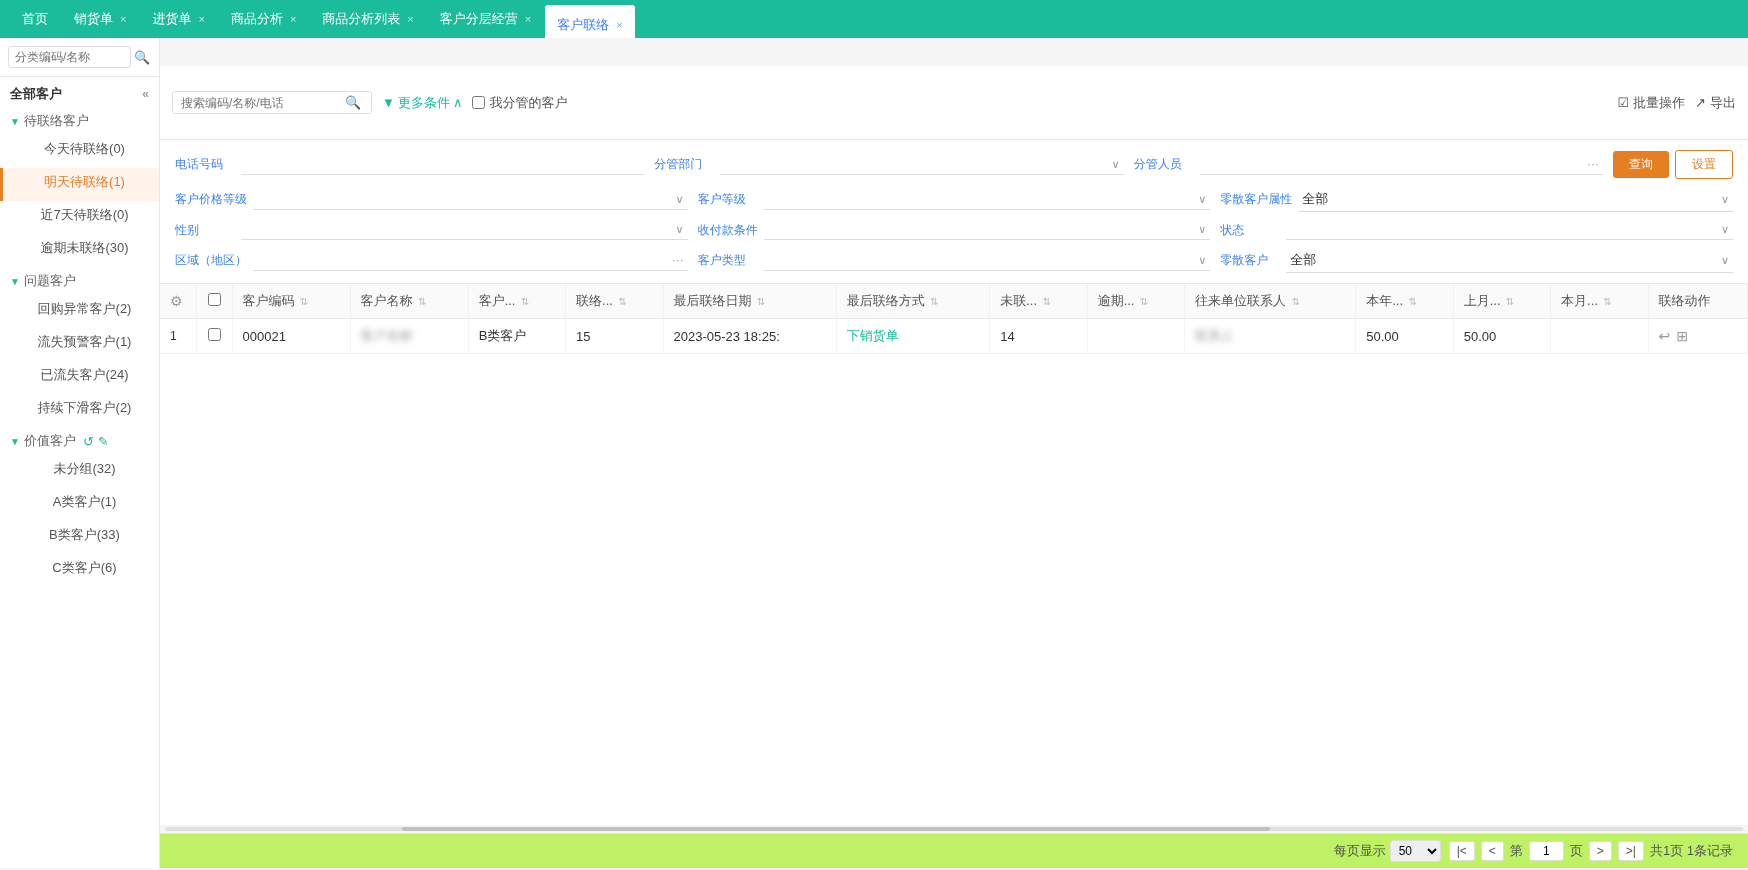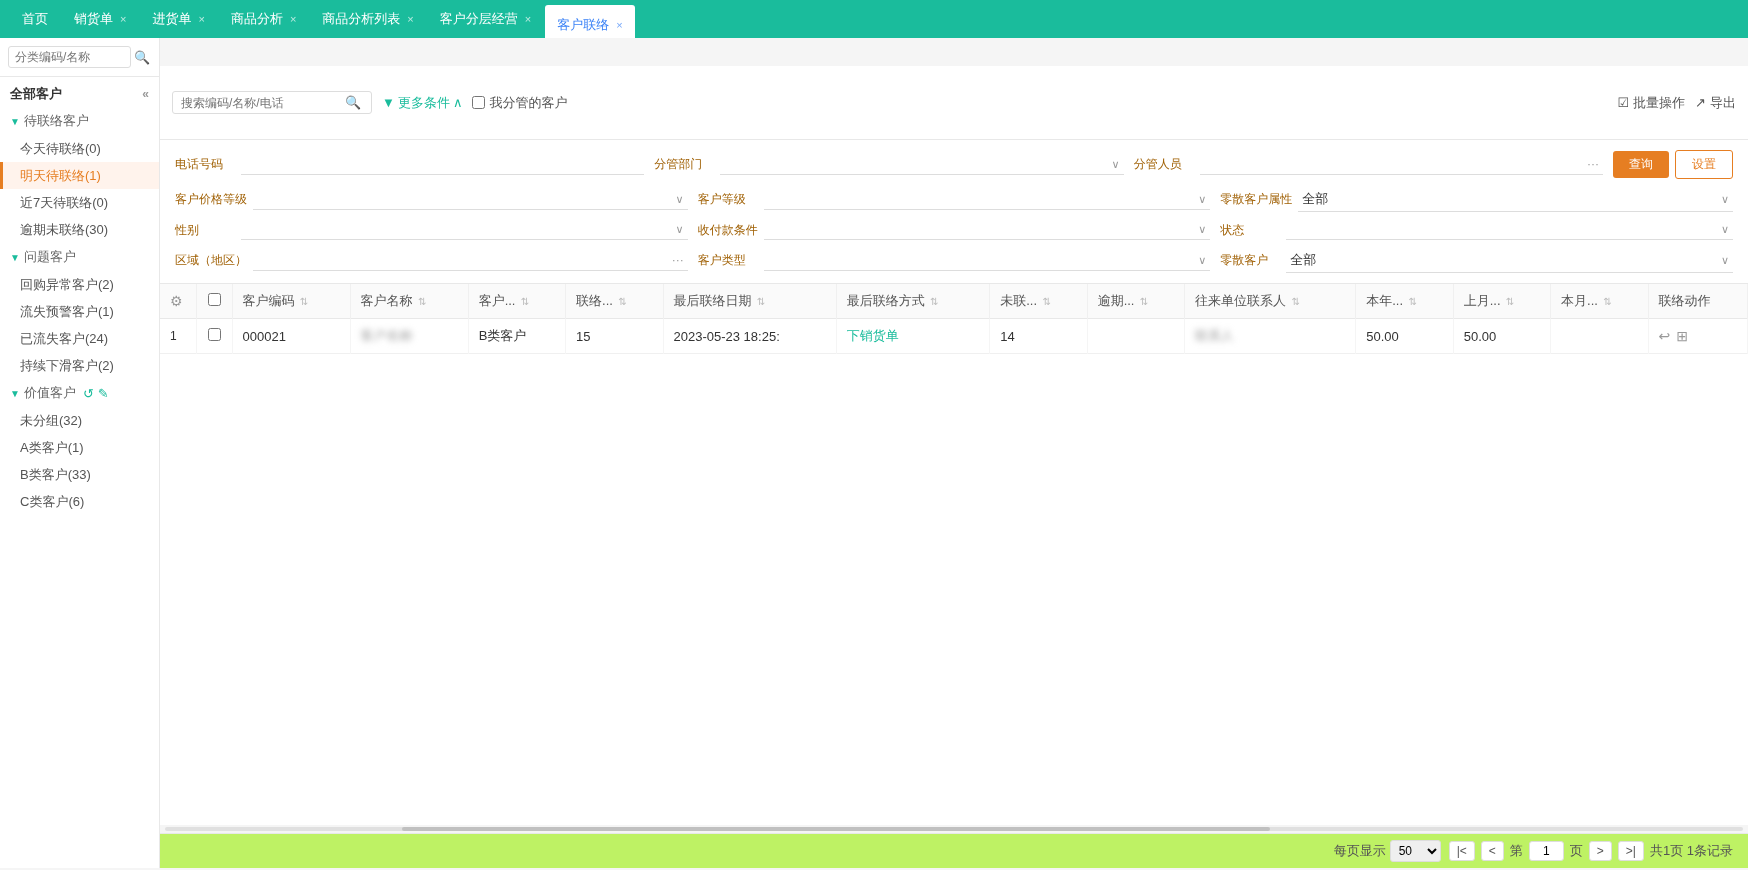--- a/index.html
+++ b/index.html
@@ -83,25 +83,26 @@
       display: flex;
       align-items: center;
       padding: 5px 10px;
       color: #666;
       font-size: 12px;
       cursor: pointer;
       gap: 4px;
     }
     .sidebar-group-title .arrow { color: #1abc9c; font-size: 10px; }
     .sidebar-item {
-      padding: 5px 10px 4px 20px;
+      padding: 5px 10px 10px 20px;
       color: #555;
       font-size: 12px;
       cursor: pointer;
       white-space: nowrap;
+      text-align: center;
     }
     .sidebar-item.active {
       background: #fff3ec;
       color: #e67e22;
       border-left: 3px solid #e67e22;
       padding-left: 17px;
     }
     .sidebar-item.warning-bg {
       background: #fff3ec;
       color: #e67e22;
@@ -187,21 +188,21 @@
       margin-bottom: 8px;
     }
     .filter-row:last-child { margin-bottom: 0; }
     .filter-item {
       display: flex;
       align-items: center;
       gap: 6px;
       flex: 1;
     }
     .filter-label {
-      color: #a16207;
+      color: #3b82f6;
       font-size: 12px;
       white-space: nowrap;
       min-width: 60px;
     }
     .filter-input {
       flex: 1;
       border: none;
       border-bottom: 1px solid #ddd;
       outline: none;
       padding: 3px 4px;

